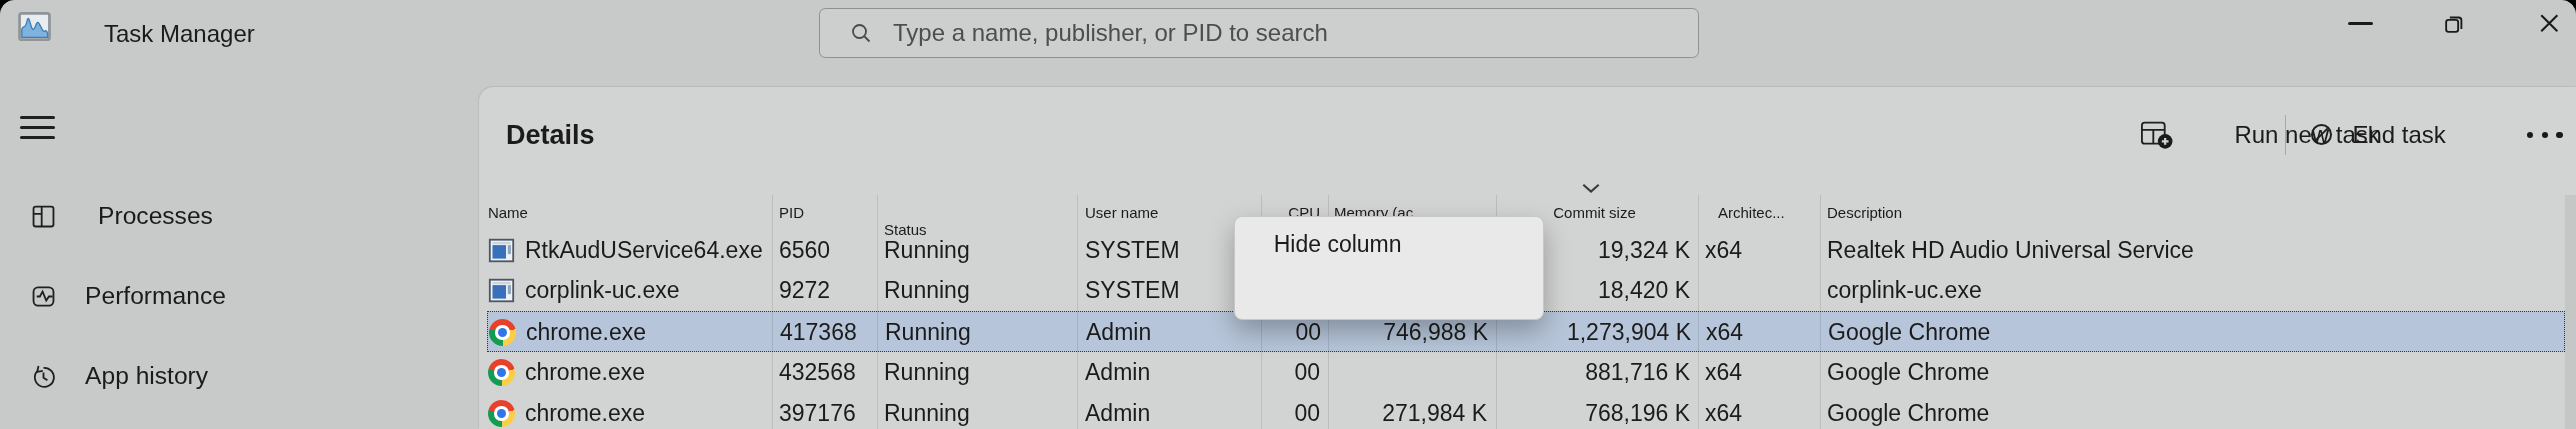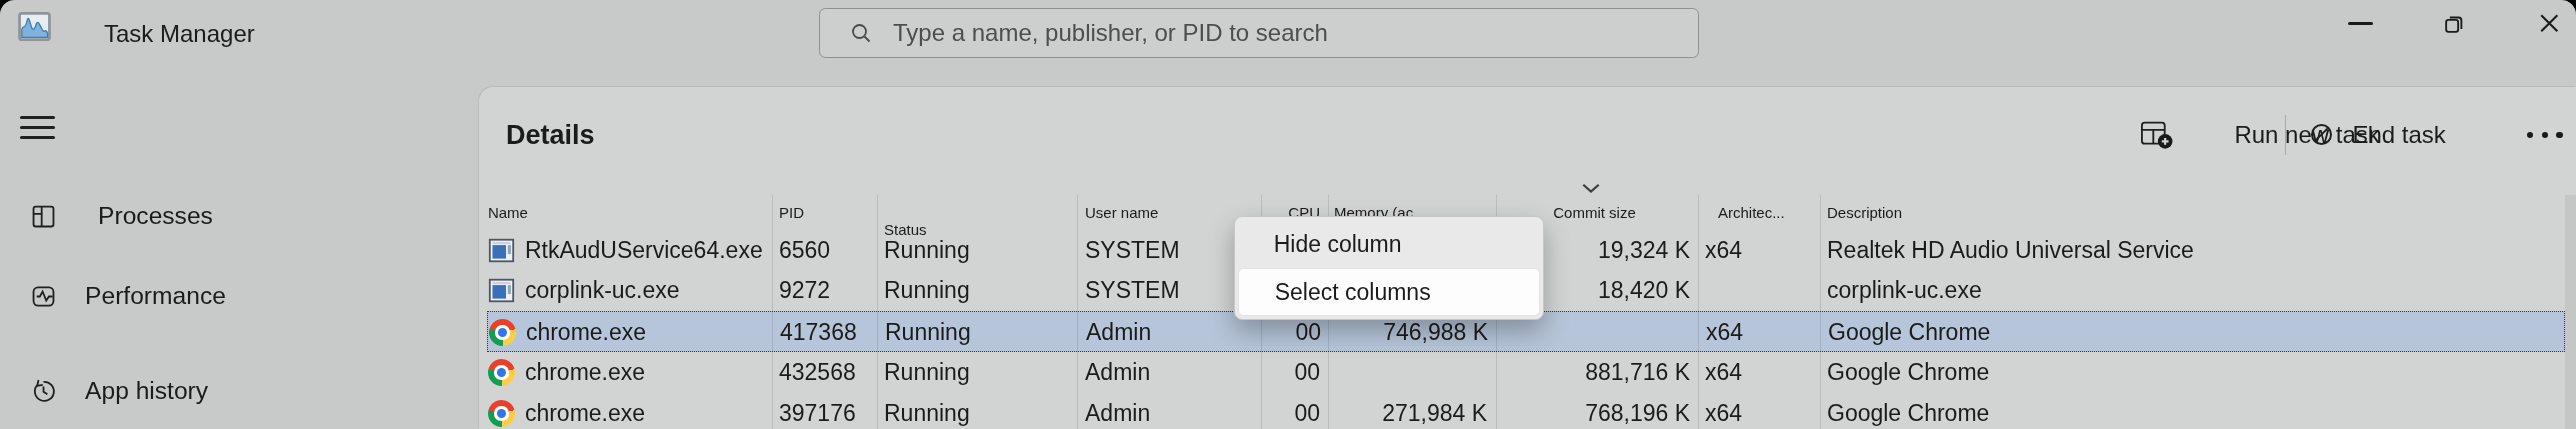--- a/index.html
+++ b/index.html
@@ -17,21 +17,21 @@
   .search-input::placeholder{color:#4e4e4e;opacity:1;}
   .winbtn{position:absolute;top:0;width:49px;height:47px;display:flex;align-items:center;justify-content:center;}
   .btn-min{left:2336px;} .btn-restore{left:2429px;} .btn-close{left:2523px;width:53px;}
   .min-glyph{width:24.6px;height:2.7px;background:#1a1a1a;border-radius:1.8px;}
   
   .hamburger{position:absolute;left:20px;top:116px;width:35px;height:25.5px;}
   .hamburger i{display:block;width:35px;height:2.7px;background:#1f1f1f;border-radius:1.8px;margin-bottom:7.3px;}
   .nav-item{position:absolute;left:12.7px;width:442px;height:58px;display:flex;align-items:center;
             padding-left:16.4px;box-sizing:border-box;font-size:24.6px;border-radius:5.5px;}
   .nav-item .nav-ico{width:29px;height:29px;margin-right:27px;flex:0 0 auto;}
-  .nav-processes{top:187px;gap:13px;} .nav-performance{top:267px;} .nav-apphistory{top:347px;align-items:flex-end;}
+  .nav-processes{top:187px;gap:13px;} .nav-performance{top:267px;} .nav-apphistory{top:347px;}
   
   .panel{position:absolute;left:479px;top:87px;right:0;bottom:0;background:#d2d3d3;
          border-radius:14.6px 0 0 0;box-shadow:-0.9px -0.9px 0 rgba(0,0,0,0.07);}
   .page-title{position:absolute;left:506px;top:120px;font-size:27px;font-weight:700;z-index:3;}
   .tool-btn{position:absolute;top:111px;height:47px;display:flex;align-items:center;z-index:3;font-size:24px;}
   .tool-btn .ico{margin-right:16.4px;display:flex;align-items:center;}
   .btn-runtask{left:2139px;gap:44px;} .btn-endtask{left:2307px;}
   .toolbar-divider{position:absolute;left:2285px;top:115px;width:0.9px;height:40px;background:#a7a8a8;z-index:3;}
   .btn-more{position:absolute;left:2527px;top:122px;height:25.5px;display:flex;align-items:center;z-index:3;}
   .btn-more i{width:6.4px;height:6.4px;border-radius:50%;background:#1a1a1a;margin-right:8.2px;display:block;}
@@ -213,20 +213,21 @@
         <div class="trow selected" style="top: 116px;">
           <div class="cell" style="left: 0.9px; width: 286px;">
             <span class="chrome-icon"></span>
             <span>chrome.exe</span>
           </div>
           <div class="cell" style="left: 292px; width: 98px;">417368</div>
           <div class="cell" style="left: 397px; width: 193px;">Running</div>
           <div class="cell" style="left: 598px; width: 176px;">Admin</div>
           <div class="cell r" style="left: 778px; width: 55px;">00</div>
           <div class="cell r" style="left: 847px; width: 153px;">746,988 K</div>
+          <div class="cell r" style="left: 1012px; width: 191px;">1,273,904 K</div>
           <div class="cell" style="left: 1218px; width: 115px;">x64</div>
           <div class="cell" style="left: 1340px; width: 728px;">Google Chrome</div>
         </div>
         <div class="trow" style="top: 157px;">
           <div class="cell" style="left: 0.9px; width: 286px;">
             <span class="chrome-icon"></span>
             <span>chrome.exe</span>
           </div>
           <div class="cell" style="left: 292px; width: 98px;">432568</div>
           <div class="cell" style="left: 397px; width: 193px;">Running</div>
@@ -257,17 +258,16 @@
     <div class="vline" style="left:774px"></div>
     <div class="vline" style="left:841px"></div>
     <div class="vline" style="left:1009px"></div>
     <div class="vline" style="left:1211px"></div>
     <div class="vline" style="left:1333px"></div>
   </div>
   <div class="scrollbar"></div>
 
   <div class="context-menu">
     <div class="menu-item">Hide column</div>
-    <div class="menu-item hover">Select columns</div>
   </div>
 
 </div>
 
 
 </body></html>

